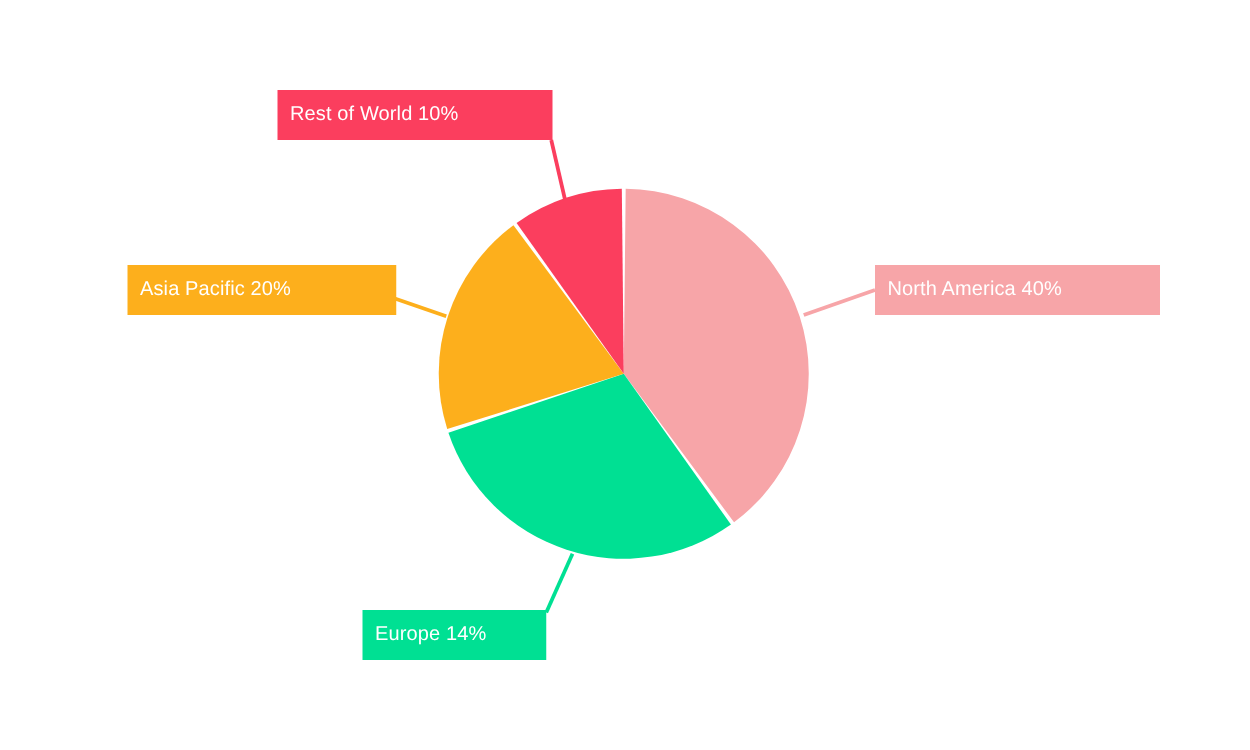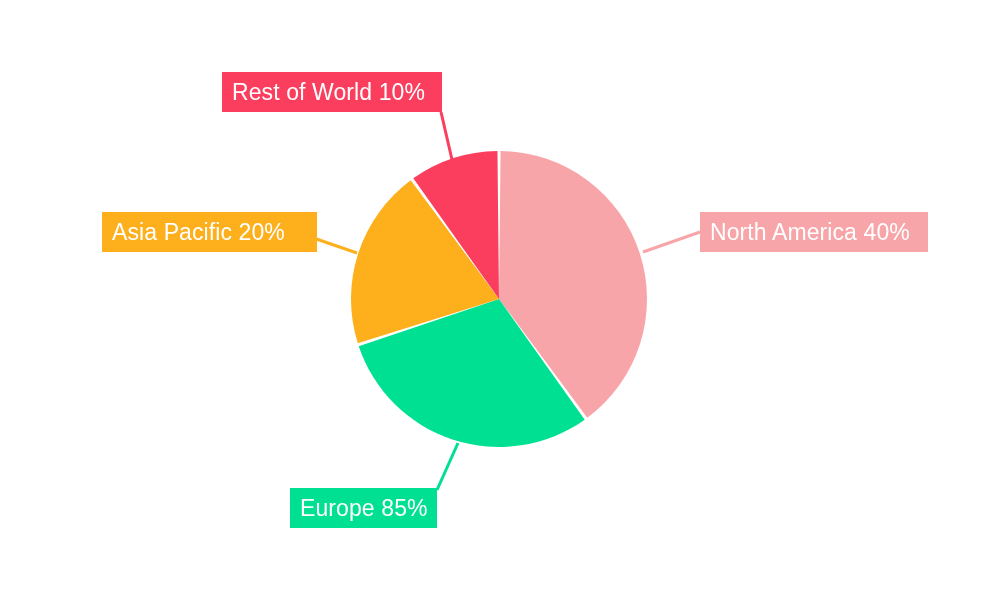--- a/index.html
+++ b/index.html
@@ -30,21 +30,21 @@
   .slice-label {
     position: absolute;
     box-sizing: border-box;
     display: flex;
     align-items: flex-start;
     justify-content: flex-start;
     height: 40px;
     padding: 0 10px;
     color: #ffffff;
     font-family: "Liberation Sans", sans-serif;
-    font-size: 23px;
+    font-size: 16px;
     line-height: 40px;
     white-space: nowrap;
     letter-spacing: 0.1px;
   }
   #label-north-america { left: 700px; top: 212px; }
   #label-europe        { left: 290px; top: 488px; }
   #label-asia-pacific  { left: 102px; top: 212px; }
   #label-rest-of-world { left: 222px; top: 72px;  }
 </style>
 </head>
@@ -65,21 +65,21 @@
         <path d="M 499 299 L 357.77 343.26 A 148 148 0 0 1 410.76 180.18 Z" fill="#FDAF1C"></path>
         <path d="M 499 299 L 413.27 178.36 A 148 148 0 0 1 497.45 151.01 Z" fill="#FB3E5E"></path>
       </g>
   </svg>
 
   <div class="slice-label" id="label-north-america" style="left: 700px; top: 212px; width: 228px; height: 40px; background: rgb(247, 165, 168); color: rgb(255, 255, 255);">
     <span>North America 40%</span>
   </div>
 
   <div class="slice-label" id="label-europe" style="left: 290px; top: 488px; width: 147px; height: 40px; background: rgb(0, 224, 147); color: rgb(255, 255, 255);">
-    <span>Europe 85%</span>
+    <span>Europe 14%</span>
   </div>
 
   <div class="slice-label" id="label-asia-pacific" style="left: 102px; top: 212px; width: 215px; height: 40px; background: rgb(253, 175, 28); color: rgb(255, 255, 255);">
     <span>Asia Pacific 20%</span>
   </div>
 
   <div class="slice-label" id="label-rest-of-world" style="left: 222px; top: 72px; width: 220px; height: 40px; background: rgb(251, 62, 94); color: rgb(255, 255, 255);">
     <span>Rest of World 10%</span>
   </div>
 

